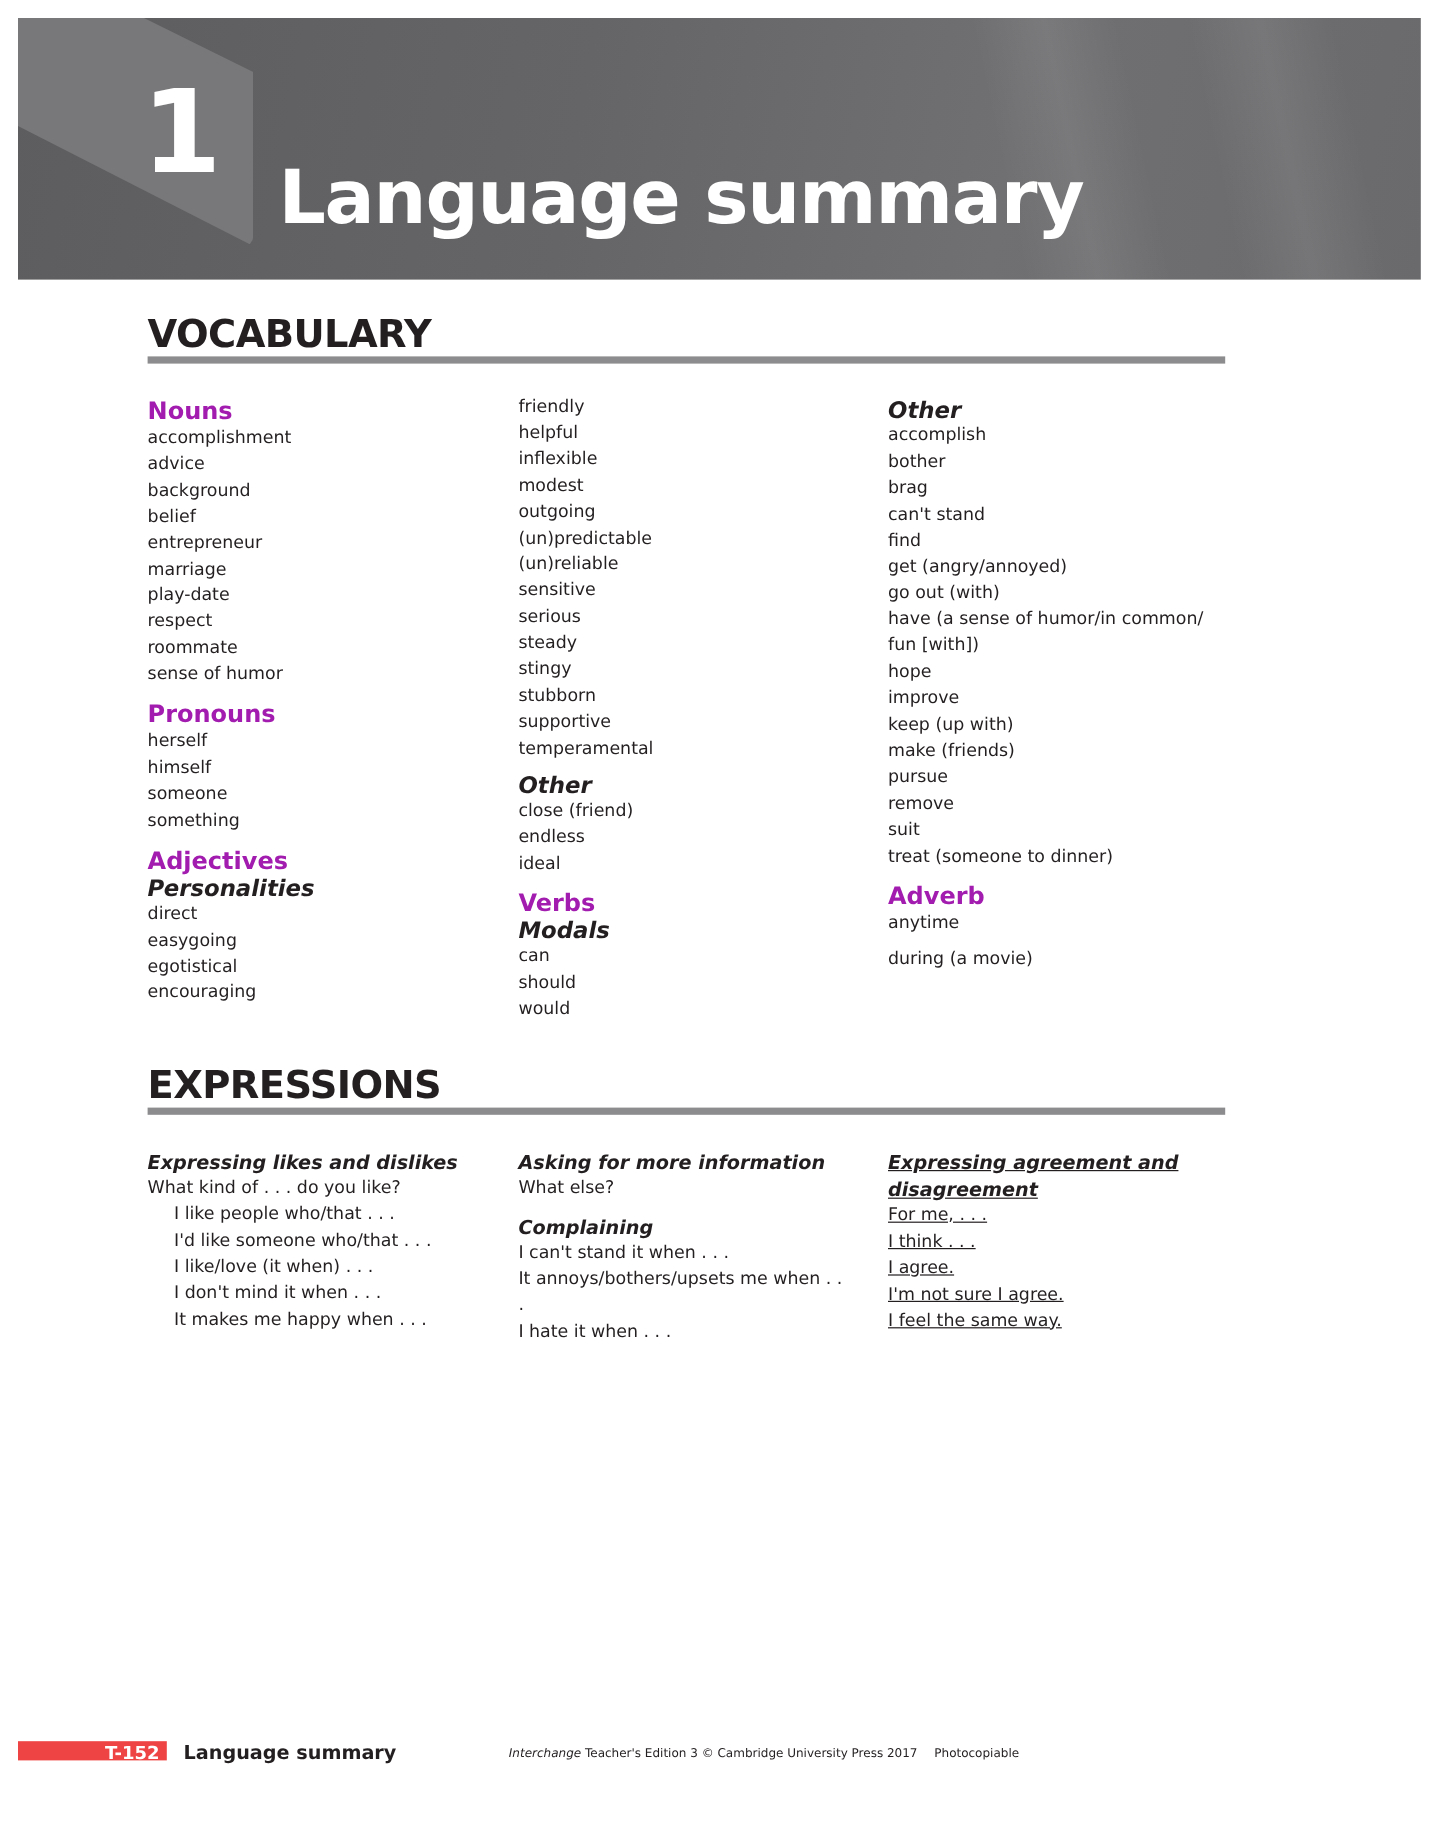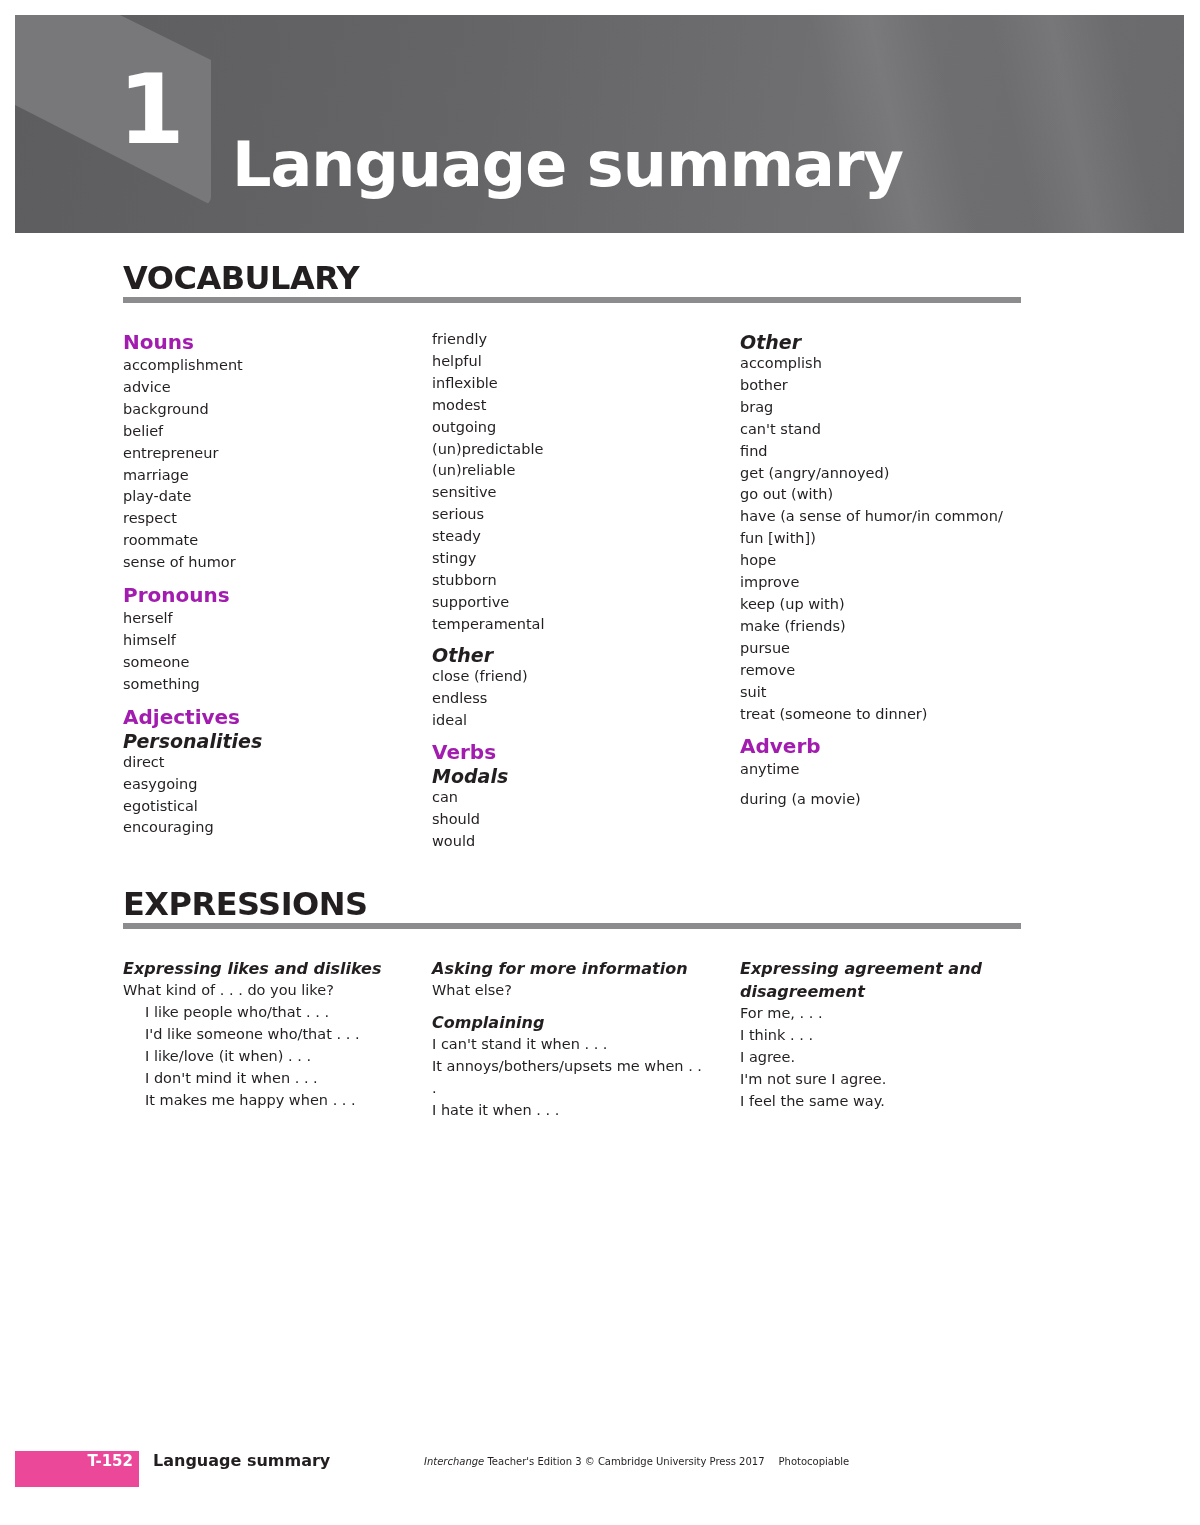--- a/index.html
+++ b/index.html
@@ -73,22 +73,22 @@
     .gap { height: 8px; }
 
     .expr-head {
       font-family: "DejaVu Sans", sans-serif; font-weight: bold; font-style: italic;
       font-size: 16px; line-height: 23px; color: #231f20; width: 290px;
     }
 
     
     .footer { position: absolute; left: 15px; top: 1450px; height: 22px; width: 1010px; }
     .footer .page-num {
-      position: absolute; left: 0; top: 1px; width: 124px; height: 36px;
-      background: #ec4899; color: #ffffff; text-align: right; padding-right: 6px;
+      position: absolute; left: 0; top: 1px; width: 124px; height: 16px;
+      background: #ef4444; color: #ffffff; text-align: right; padding-right: 6px;
       font-family: "DejaVu Sans", sans-serif; font-weight: bold; font-size: 15px; line-height: 20px;
     }
     .footer .footer-title {
       position: absolute; left: 138px; top: 0;
       font-family: "DejaVu Sans", sans-serif; font-weight: bold; font-size: 16px; line-height: 22px; color: #231f20;
     }
     .footer .credit {
       position: absolute; left: 409px; top: 2px;
       font-family: "DejaVu Sans", sans-serif; font-size: 10px; line-height: 20px; color: #231f20; white-space: nowrap;
     }
@@ -207,21 +207,21 @@
   <div class="col col2" style="top:957px;">
     <div class="expr-head">Asking for more information</div>
     <div class="item">What else?</div>
     <div class="gap" style="height:9px;"></div>
     <div class="expr-head">Complaining</div>
     <div class="item">I can't stand it when . . .</div>
     <div class="item wrap" style="width:275px;">It annoys/bothers/upsets me when . . .</div>
     <div class="item">I hate it when . . .</div>
   </div>
 
-  <div class="col col3" style="top:957px;">
+  <div class="col col3" style="top:957px;text-decoration:underline;">
     <div class="expr-head" style="width:260px;">Expressing agreement and disagreement</div>
     <div class="item">For me, . . .</div>
     <div class="item">I think . . .</div>
     <div class="item">I agree.</div>
     <div class="item">I'm not sure I agree.</div>
     <div class="item">I feel the same way.</div>
   </div>
 
   <div class="footer">
     <div class="page-num">T-152</div>

